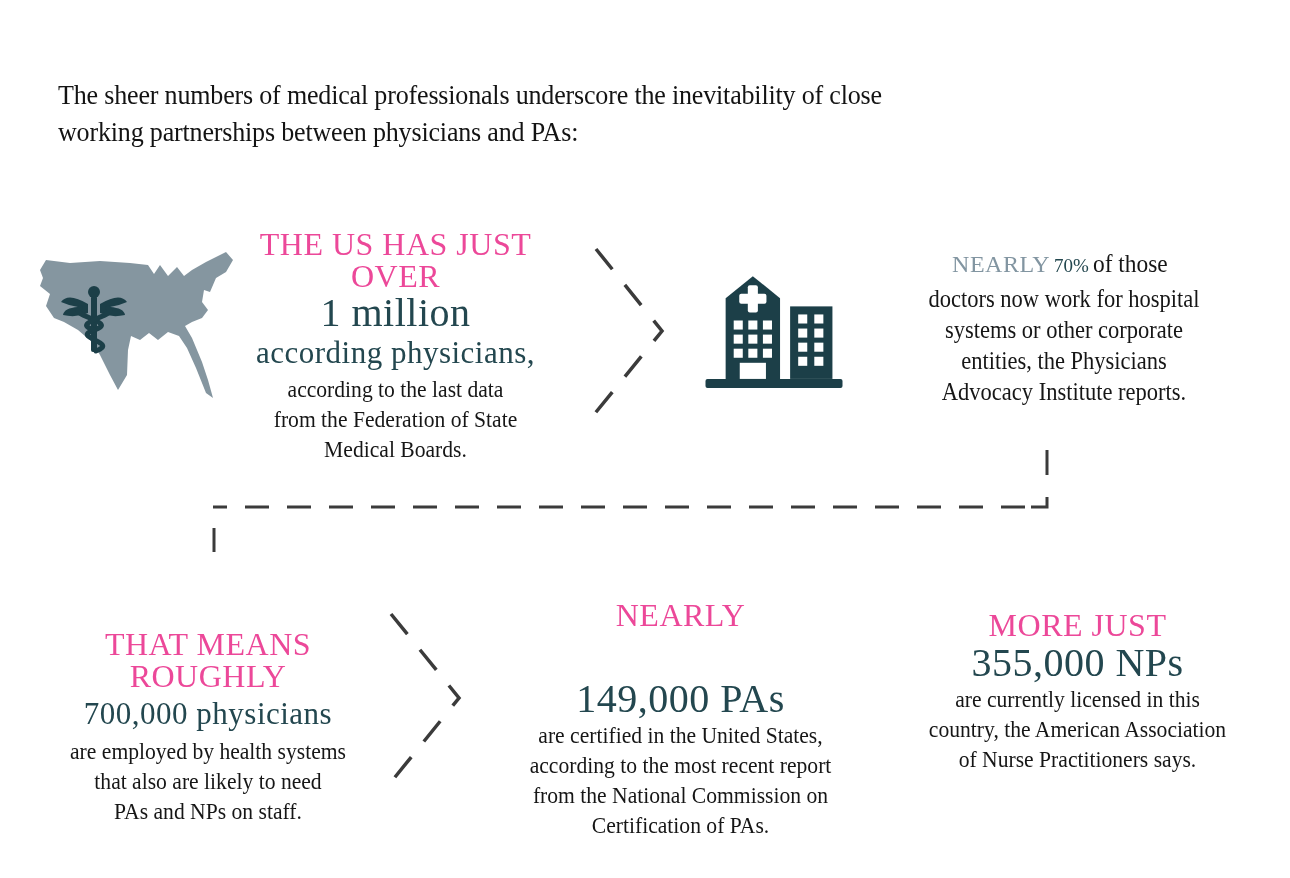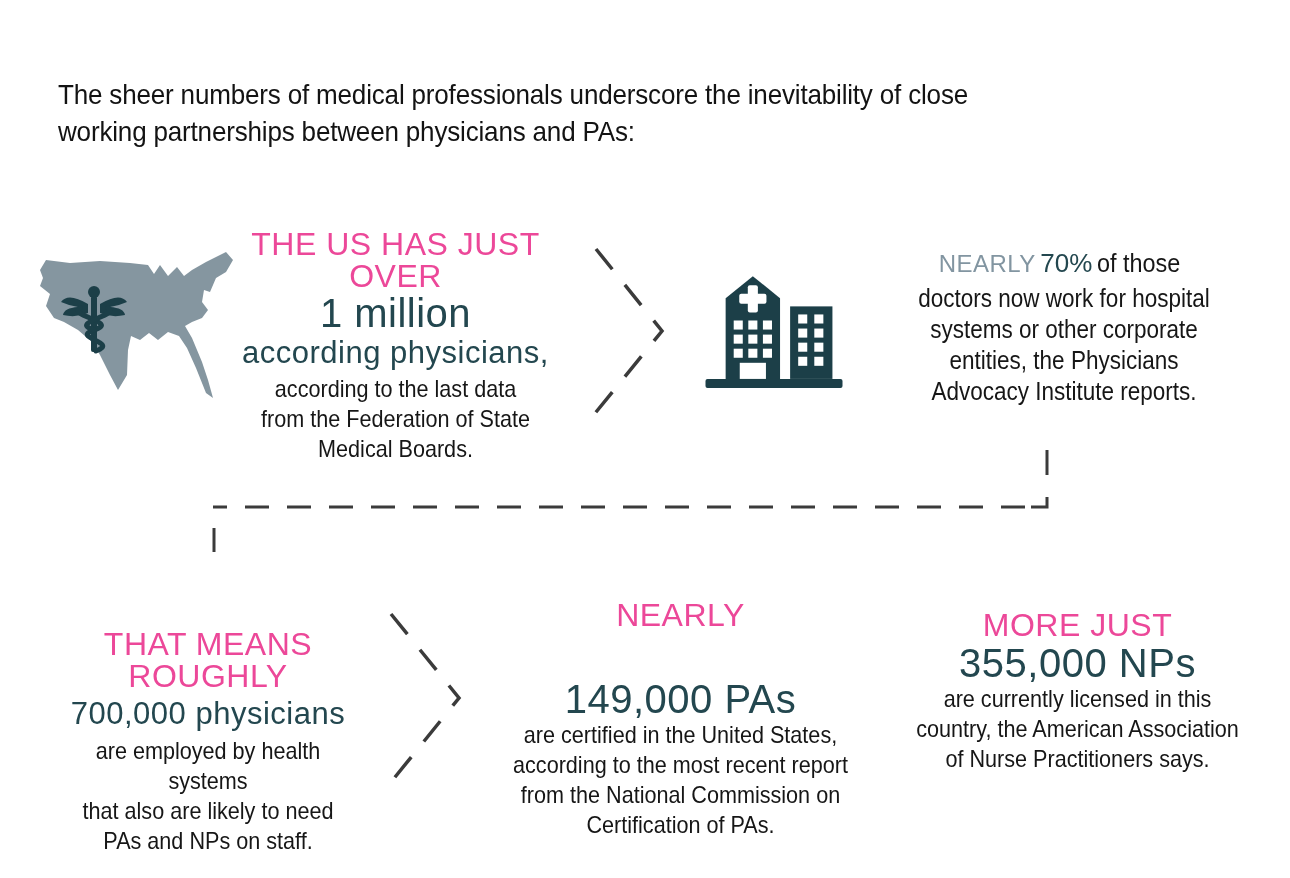--- a/index.html
+++ b/index.html
@@ -2,21 +2,21 @@
 <html><head>
 <meta charset="utf-8">
 <style>
   html,body{margin:0;padding:0;background:#ffffff;}
   .canvas{
     position:relative;
     width:1290px;
     height:878px;
     background:#ffffff;
     overflow:hidden;
-    font-family:Liberation Sans, sans-serif;
+    font-family:Liberation Serif, serif;
     color:#161616;
   }
   .abs{position:absolute;}
 
   
   .intro{
     left:58px; top:76px; width:1100px;
     font-size:28px; line-height:37px; color:#131313;
     transform:scaleX(0.93); transform-origin:left top;
     letter-spacing:-0.2px;
@@ -31,21 +31,21 @@
   .stat{color:#23474F;}
   .stat-lg{font-size:31px; line-height:42px; letter-spacing:0.5px;}
   .stat-md{font-size:40px; line-height:38px; letter-spacing:0.5px;}
   .body-line{
     font-size:24px; line-height:30px; color:#161616;
     transform:scaleX(0.9); transform-origin:center top;
   }
   .sec-hospital .body-line{font-size:25px; line-height:31px;}
   .lead-line{white-space:nowrap; line-height:33px;}
   .lead-line .kicker-inline{font-size:24px; color:#8295A1; letter-spacing:0.5px;}
-  .lead-line .stat-inline{font-size:26px; color:#23474F;}
+  .lead-line .stat-inline{font-size:19px; color:#23474F;}
   .lead-line .rest{
     display:inline-block; font-size:26px; color:#161616;
     transform:scaleX(0.9); transform-origin:left center;
   }
 
   .sec-physicians{left:233px; top:228px; width:325px;}
   .sec-physicians .kicker{margin-bottom:2px;}
   .sec-hospital{left:855px; top:247px; width:418px;}
   .sec-employed{left:38px;  top:628px; width:340px;}
   .sec-employed .stat-lg{line-height:44px;}

